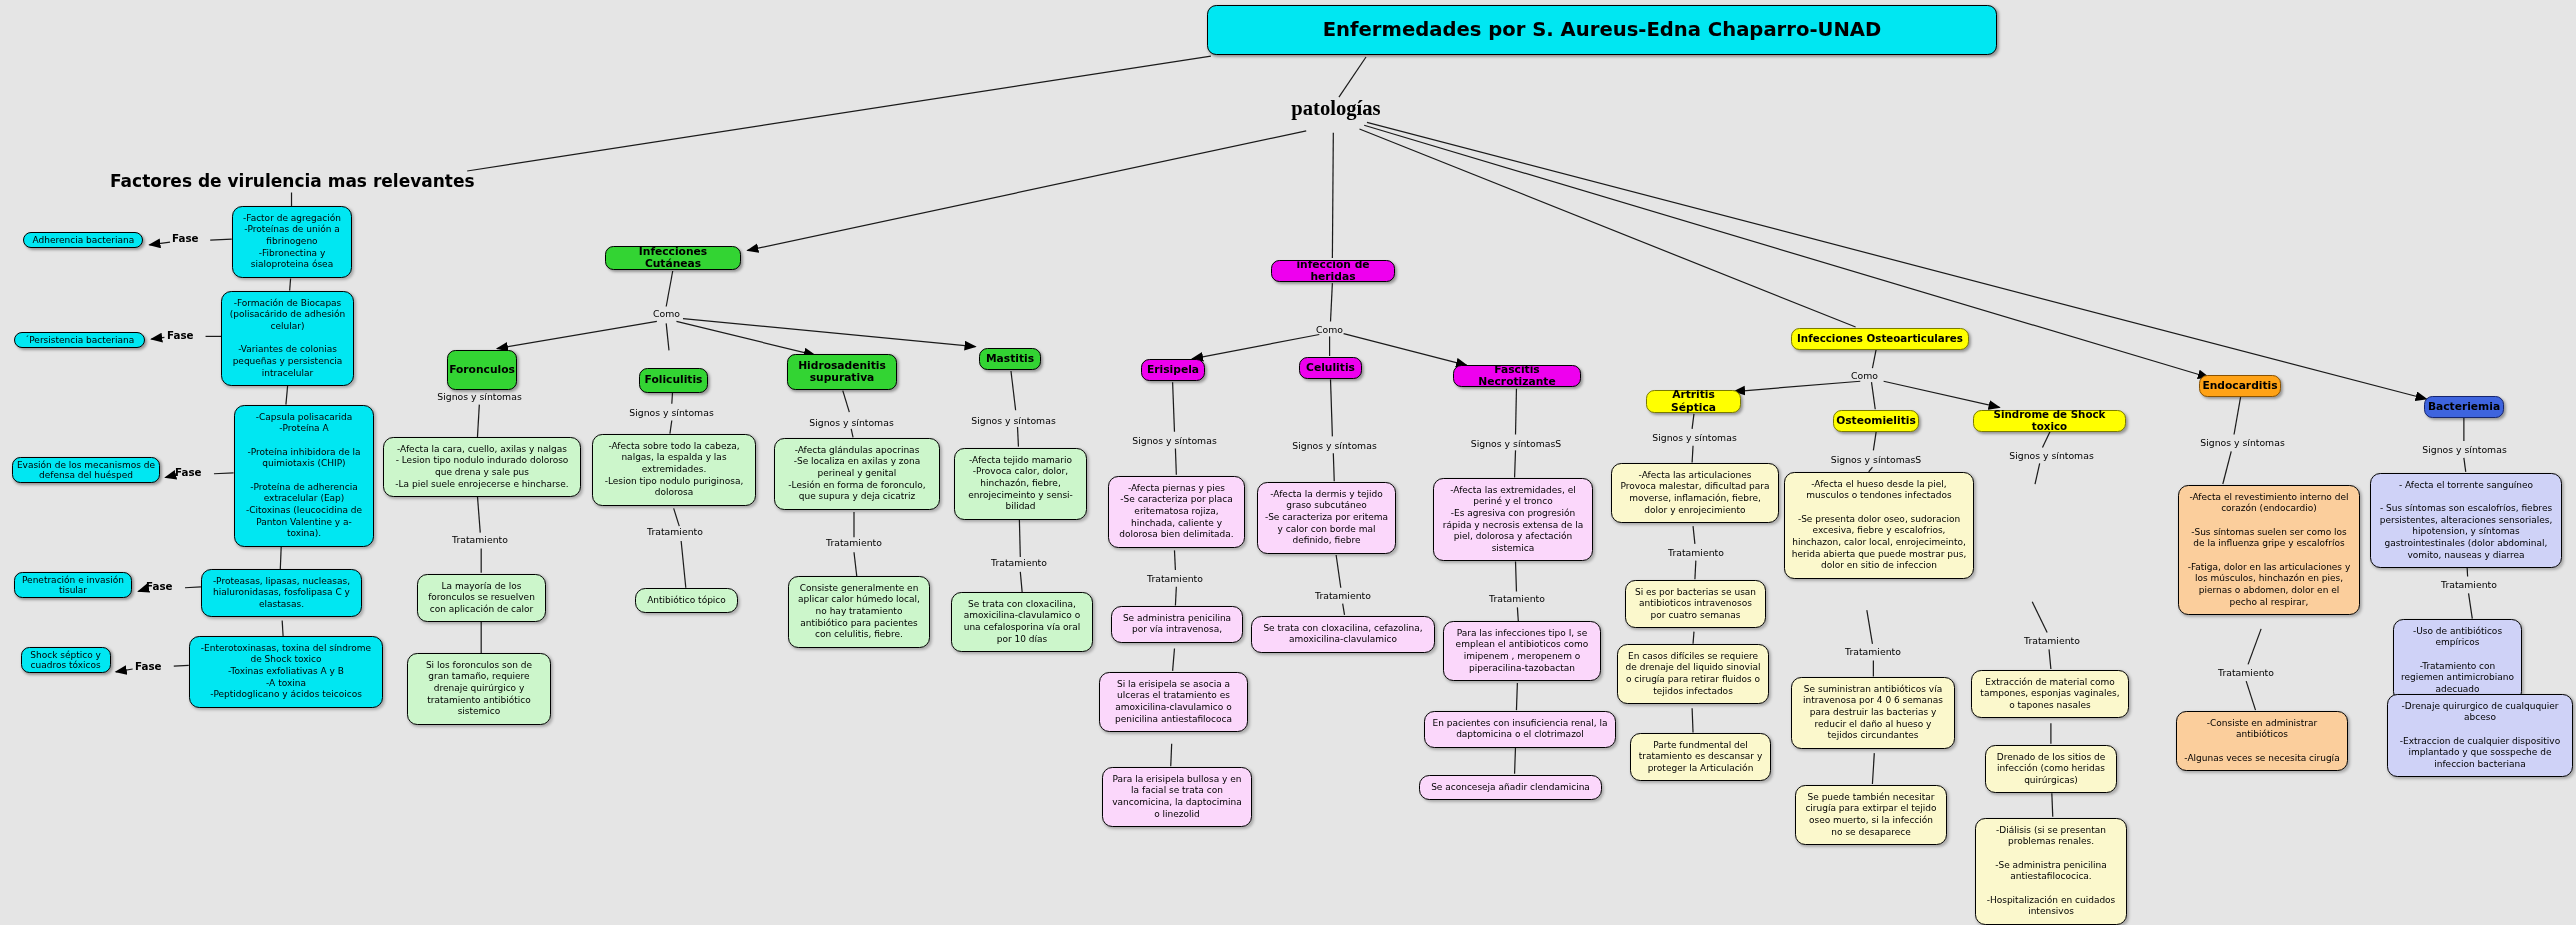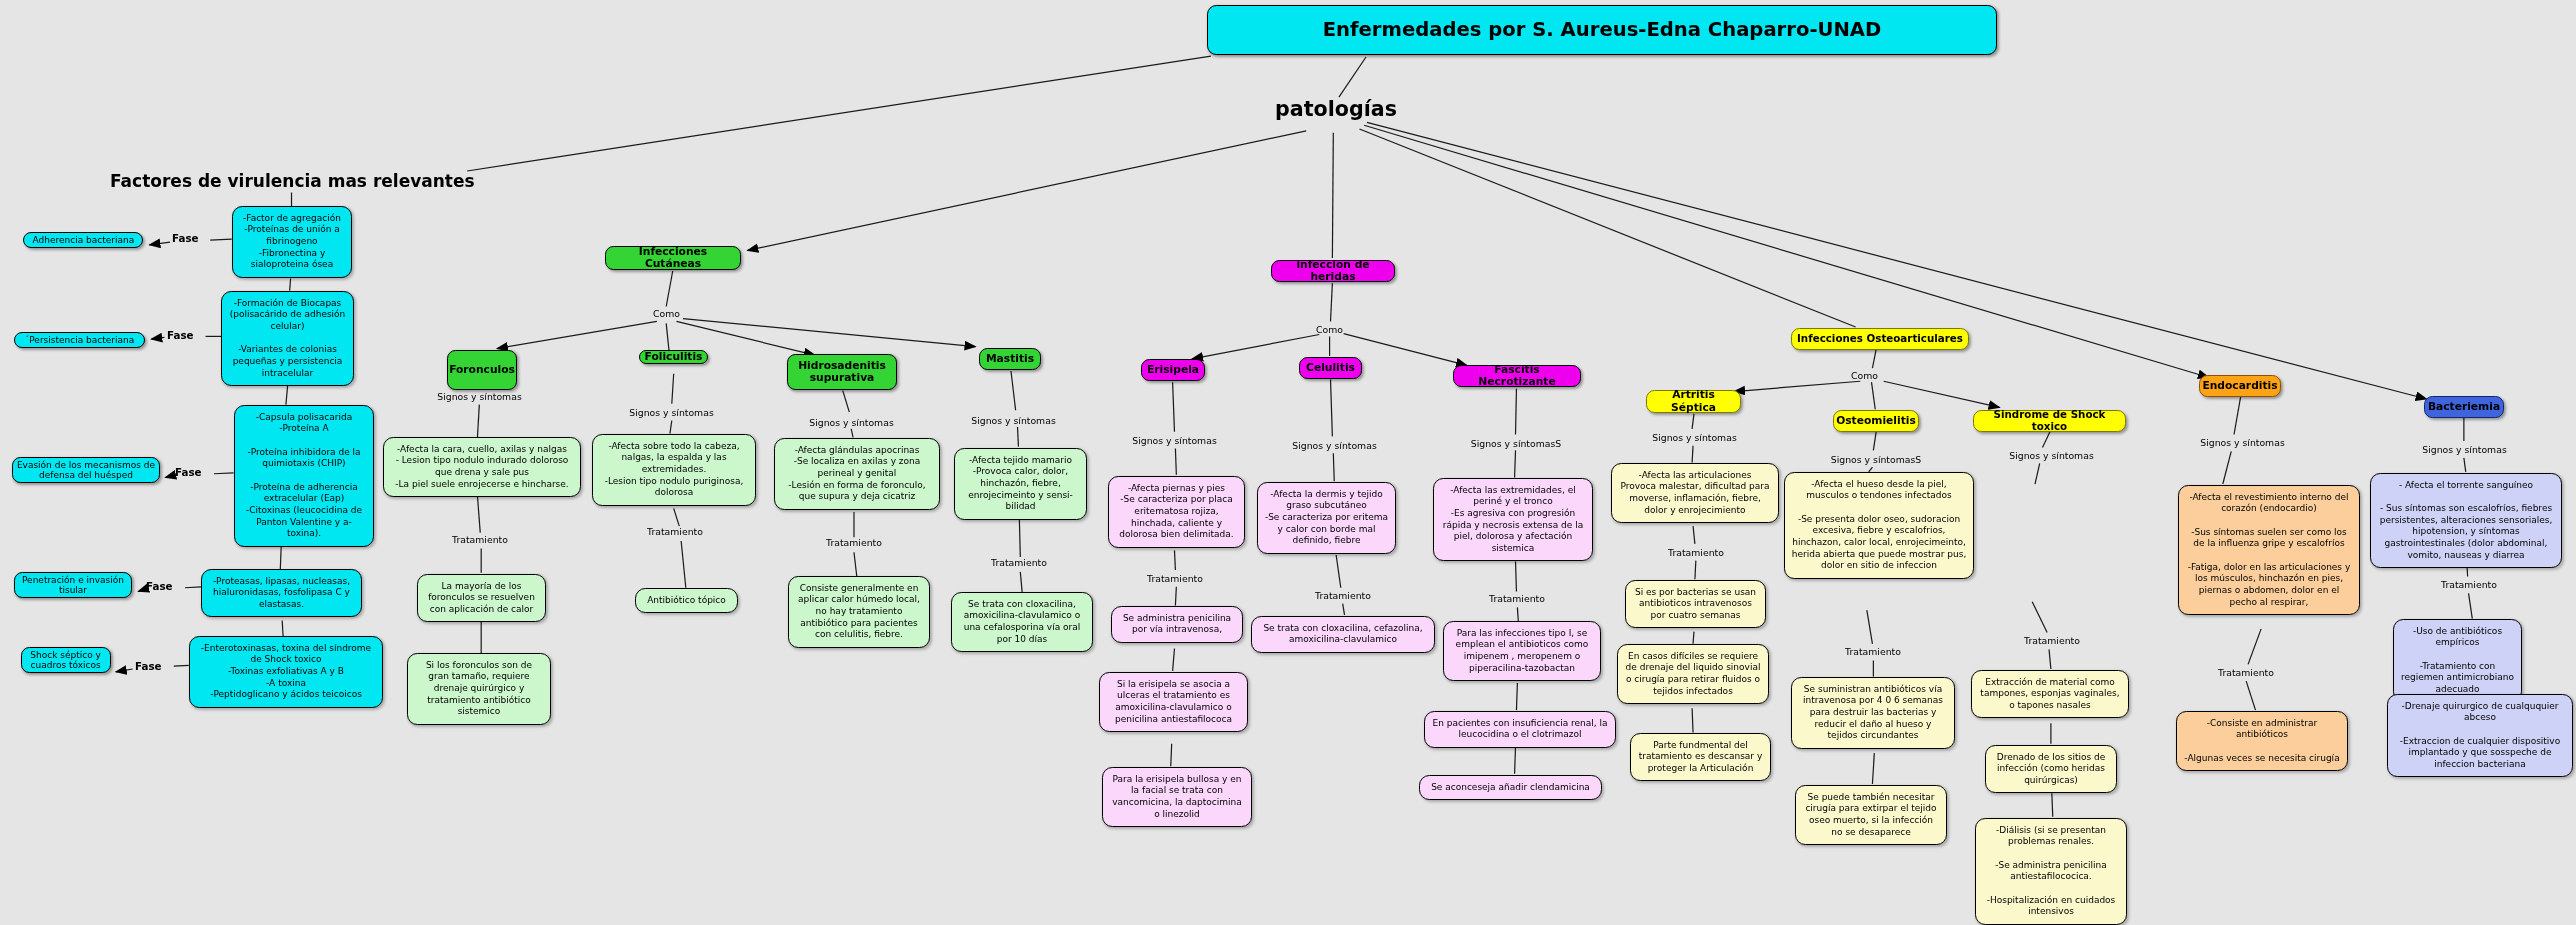--- a/index.html
+++ b/index.html
@@ -22,21 +22,21 @@
   .pink-box{background:#fbd7fb;}
   .yellow-node{background:#ffff00;border-color:#7a7a00;}
   .cream-box{background:#fbf8cc;}
   .orange-node{background:#ffa216;border-color:#8a5200;}
   .orange-box{background:#fbce9c;}
   .blue-node{background:#3e64de;border-color:#16256e;}
   .lav-box{background:#cfd2f7;}
   .title{display:flex;align-items:center;justify-content:center;font-weight:bold;
          font-size:19.6px;border:1.4px solid #000;border-radius:9.3px;background:#00e7f2;
          box-shadow:1.9px 1.9px 2.8px rgba(0,0,0,.35);}
-  .root{font-size:20.6px;font-weight:bold;text-align:center;white-space:nowrap;}
+  .root{font-size:20.6px;font-weight:bold;text-align:center;white-space:nowrap;font-family:Liberation Serif, serif;}
   .heading{font-size:17px;font-weight:bold;white-space:nowrap;}
 </style>
 </head>
 <body>
 
 <div id="canvas">
 
   <svg id="wires" viewBox="0 0 2757 991">
     <defs>
       <marker id="arw" markerWidth="11" markerHeight="9" refX="9" refY="4" orient="auto">
@@ -181,21 +181,21 @@
   <div class="abs fase" style="left:172px;top:232px;">Fase</div>
   <div class="abs fase" style="left:167px;top:329px;">Fase</div>
   <div class="abs fase" style="left:175px;top:466px;">Fase</div>
   <div class="abs fase" style="left:146px;top:580px;">Fase</div>
   <div class="abs fase" style="left:135px;top:660px;">Fase</div>
 
   <div class="abs node green-node" style="left:605px;top:246px;width:136px;height:24px;">Infecciones Cutáneas</div>
   <div class="abs lbl" style="left:643px;top:308px;width:47px;">Como</div>
 
   <div class="abs node green-node" style="left:447px;top:350px;width:70px;height:40px;">Foronculos</div>
-  <div class="abs node green-node" style="left:639px;top:350px;width:69px;height:14px;">Foliculitis</div>
+  <div class="abs node green-node" style="left:639px;top:368px;width:69px;height:25px;">Foliculitis</div>
   <div class="abs node green-node" style="left:787px;top:354px;width:110px;height:36px;">Hidrosadenitis supurativa</div>
   <div class="abs node green-node" style="left:979px;top:348px;width:62px;height:22.4px;">Mastitis</div>
 
   <div class="abs lbl" style="left:428px;top:391px;width:103px;">Signos y síntomas</div>
   <div class="abs lbl" style="left:620px;top:407px;width:103px;">Signos y síntomas</div>
   <div class="abs lbl" style="left:800px;top:417px;width:103px;">Signos y síntomas</div>
   <div class="abs lbl" style="left:962px;top:415px;width:103px;">Signos y síntomas</div>
 
   <div class="abs detail green-box" style="left:383px;top:437px;width:198px;">-Afecta la cara, cuello, axilas y nalgas
 - Lesion tipo nodulo indurado doloroso que drena y sale pus
@@ -239,21 +239,21 @@
 
   <div class="abs lbl" style="left:1133px;top:573px;width:84px;">Tratamiento</div>
   <div class="abs lbl" style="left:1301px;top:590px;width:84px;">Tratamiento</div>
   <div class="abs lbl" style="left:1475px;top:593px;width:84px;">Tratamiento</div>
 
   <div class="abs detail pink-box" style="left:1111px;top:606px;width:132px;">Se administra penicilina por vía intravenosa,</div>
   <div class="abs detail pink-box" style="left:1099px;top:672px;width:149px;">Si la erisipela se asocia a ulceras el tratamiento es amoxicilina-clavulamico o penicilina antiestafilococa</div>
   <div class="abs detail pink-box" style="left:1102px;top:767px;width:150px;">Para la erisipela bullosa y en la facial se trata con vancomicina, la daptocimina o linezolid</div>
   <div class="abs detail pink-box" style="left:1251px;top:616px;width:184px;">Se trata con cloxacilina, cefazolina, amoxicilina-clavulamico</div>
   <div class="abs detail pink-box" style="left:1443px;top:621px;width:158px;">Para las infecciones tipo I, se  emplean el antibioticos como imipenem , meropenem o piperacilina-tazobactan</div>
-  <div class="abs detail pink-box" style="left:1424px;top:711px;width:192px;">En pacientes con insuficiencia renal, la leucocidina o el clotrimazol</div>
+  <div class="abs detail pink-box" style="left:1424px;top:711px;width:192px;">En pacientes con insuficiencia renal, la daptomicina o el clotrimazol</div>
   <div class="abs detail pink-box" style="left:1419px;top:775px;width:183px;">Se aconceseja añadir clendamicina</div>
 
   <div class="abs node yellow-node" style="left:1791px;top:328px;width:178px;height:21.5px;font-size:10.3px;">Infecciones Osteoarticulares</div>
   <div class="abs lbl" style="left:1841px;top:370px;width:47px;">Como</div>
 
   <div class="abs node yellow-node" style="left:1646px;top:390px;width:95px;height:23.4px;">Artritis Séptica</div>
   <div class="abs node yellow-node" style="left:1833px;top:410px;width:86px;height:21.5px;">Osteomielitis</div>
   <div class="abs node yellow-node" style="left:1973px;top:410px;width:153px;height:21.5px;font-size:10.3px;">Sindrome de Shock toxico</div>
 
   <div class="abs lbl" style="left:1643px;top:432px;width:103px;">Signos y síntomas</div>

